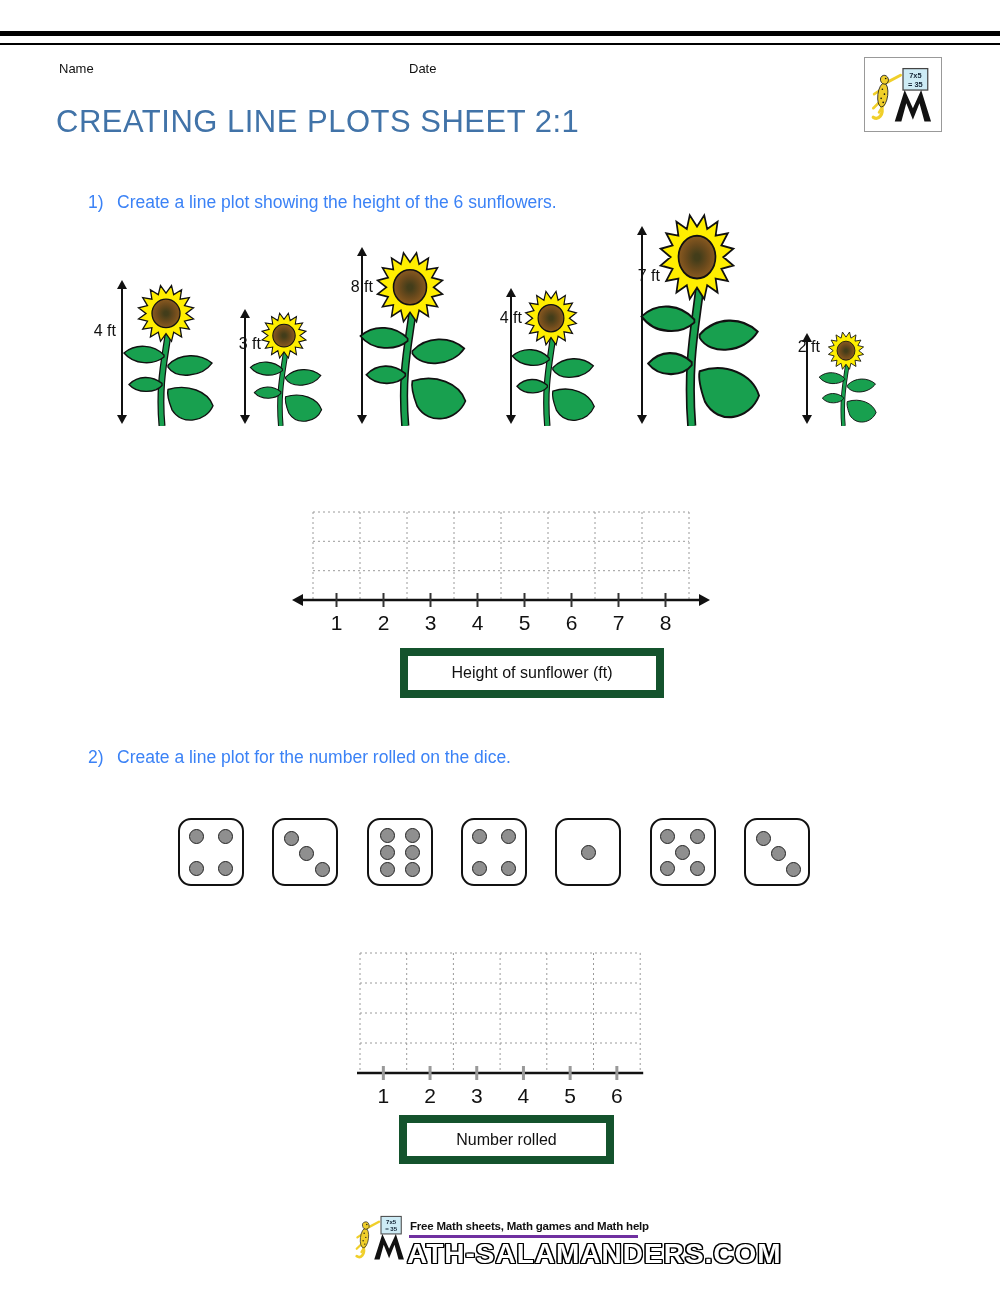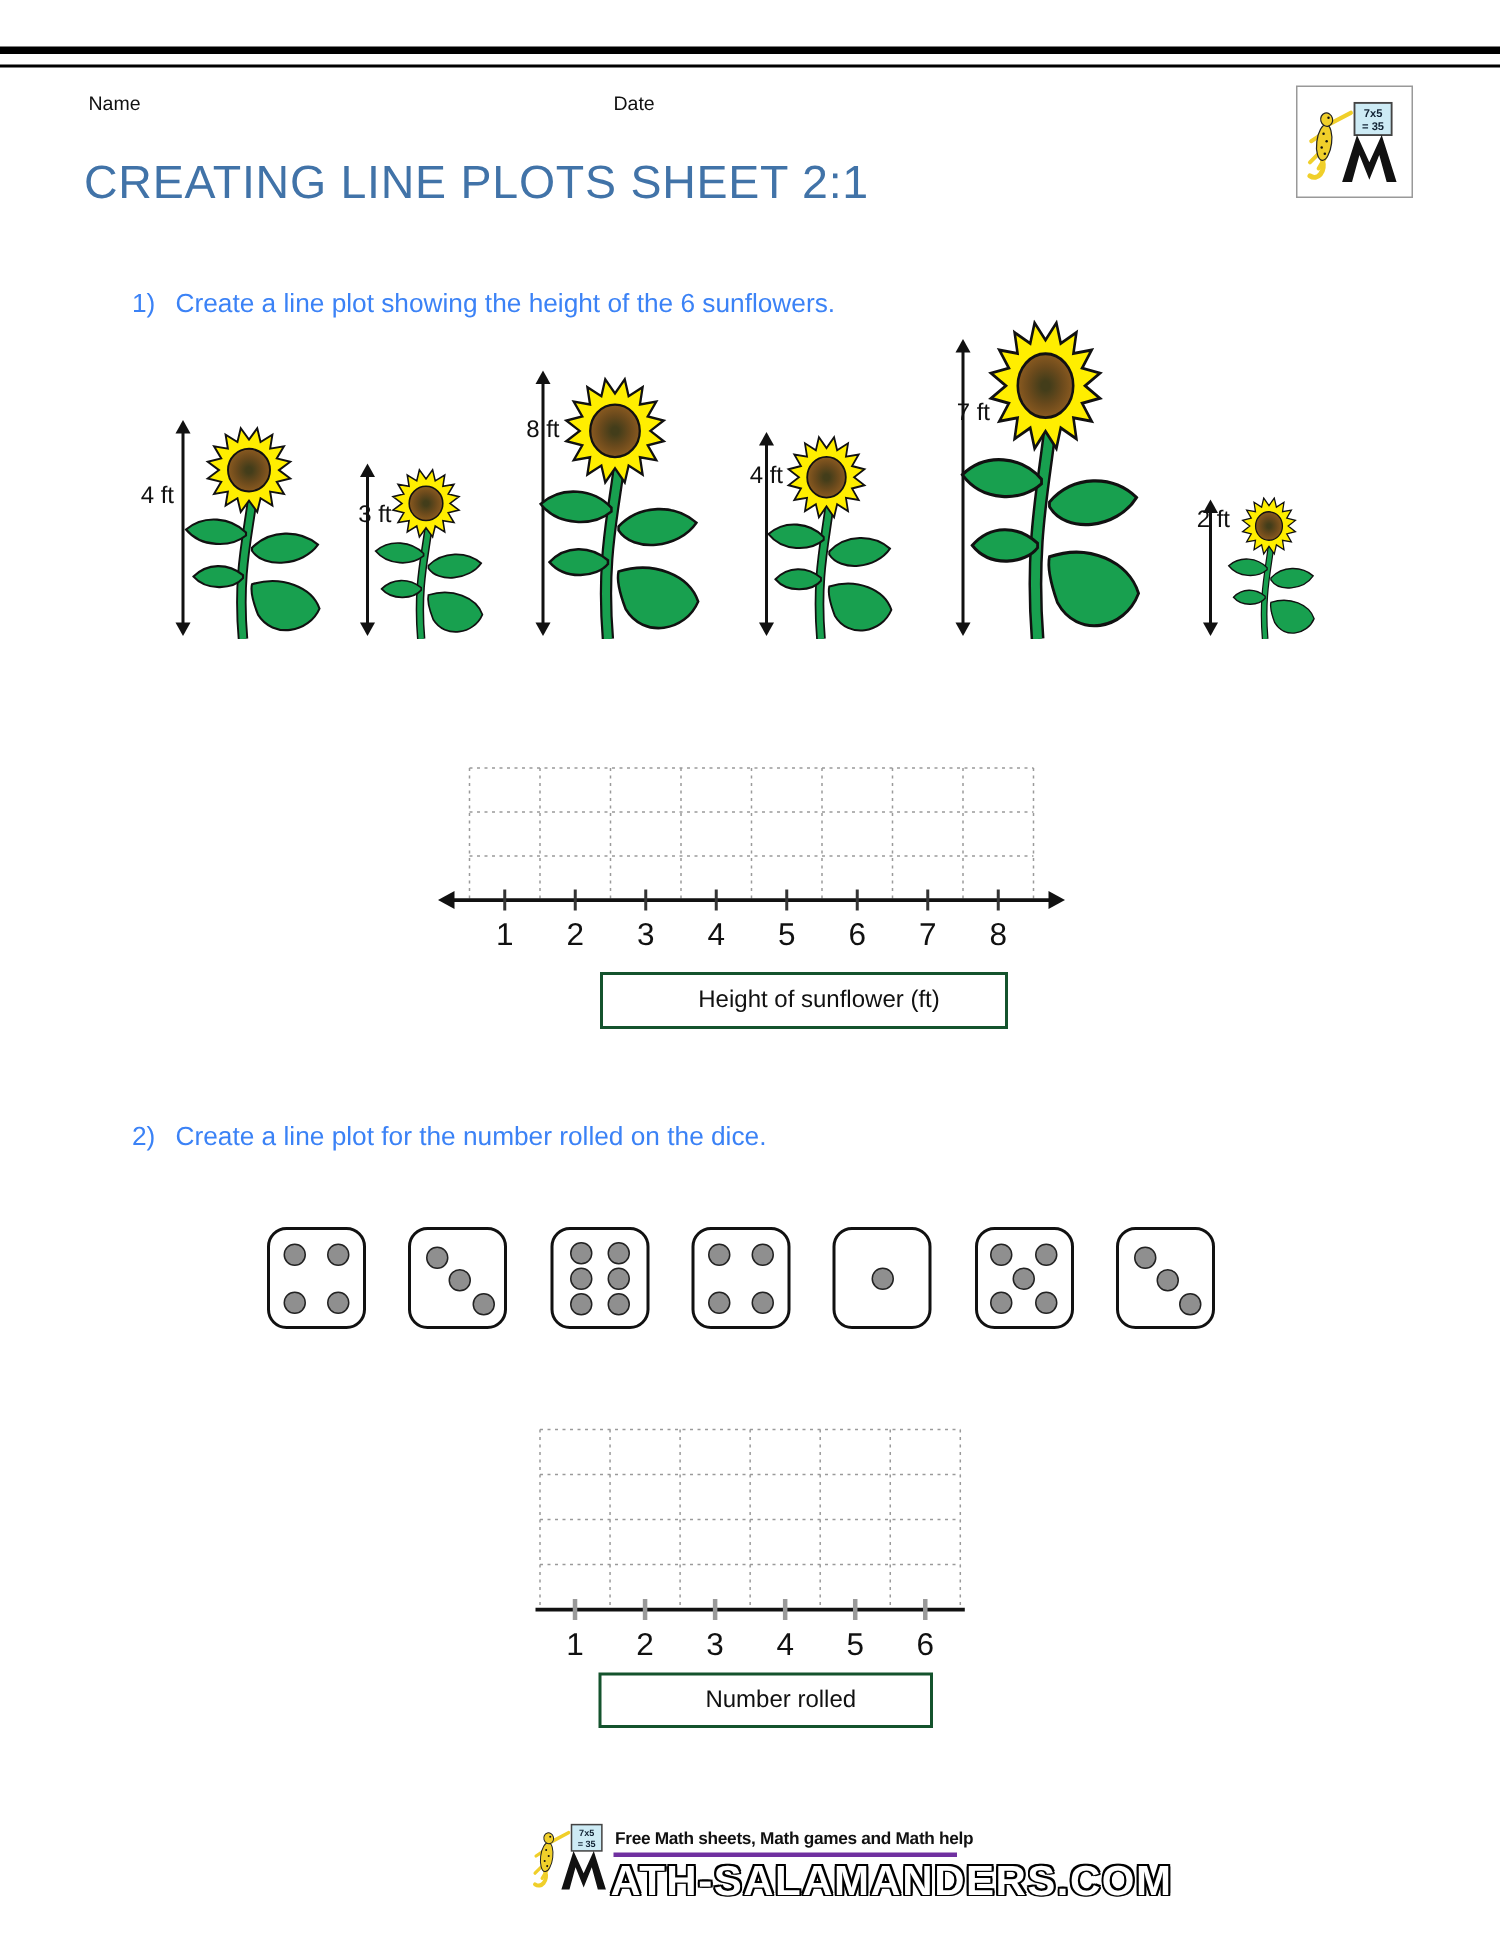--- a/index.html
+++ b/index.html
@@ -23,22 +23,22 @@
      border-left:5px solid transparent;border-right:5px solid transparent;border-top:9px solid #111;}
   .htlabel{position:absolute;width:46px;text-align:right;font-size:16px;color:#111;}
   
   .dice-row{position:absolute;left:178px;top:818px;width:632px;height:70px;
             display:flex;justify-content:space-between;}
   .die{position:relative;width:66px;height:68px;background:#fff;border:2.5px solid #111;
        border-radius:13px;box-sizing:border-box;}
   .pip{position:absolute;width:13px;height:13px;margin:-7.5px 0 0 -7.5px;border-radius:50%;
        background:#8F8F8F;border:1.8px solid #222;}
   
-  .axis-box{position:absolute;border:2px solid #14532d;background:#fff;display:flex;
-            align-items:center;justify-content:center;font-size:16px;color:#111;padding-left:20px;}
+  .axis-box{position:absolute;border:8px solid #14532d;background:#fff;display:flex;
+            align-items:center;justify-content:center;font-size:16px;color:#111;}
   
   .tagline{position:absolute;left:410px;top:1220px;font-size:11.5px;font-weight:bold;
            letter-spacing:-.2px;color:#111;white-space:nowrap;}
   .purple-line{position:absolute;left:409px;top:1235px;width:229px;height:3px;background:#7030A0;}
   .site-text{position:absolute;left:407px;top:1238px;font-size:28px;font-weight:bold;
      letter-spacing:1px;color:#fff;white-space:nowrap;
      text-shadow:-1.3px -1.3px 0 #000,1.3px -1.3px 0 #000,-1.3px 1.3px 0 #000,1.3px 1.3px 0 #000,
                  0 -1.3px 0 #000,0 1.3px 0 #000,-1.3px 0 0 #000,1.3px 0 0 #000;}
   svg text{font-family:"Liberation Sans",sans-serif;}
 </style>

